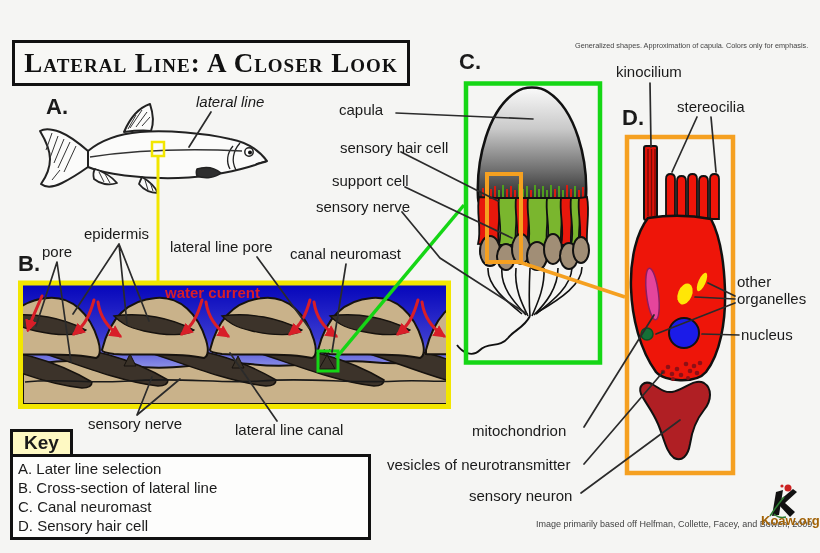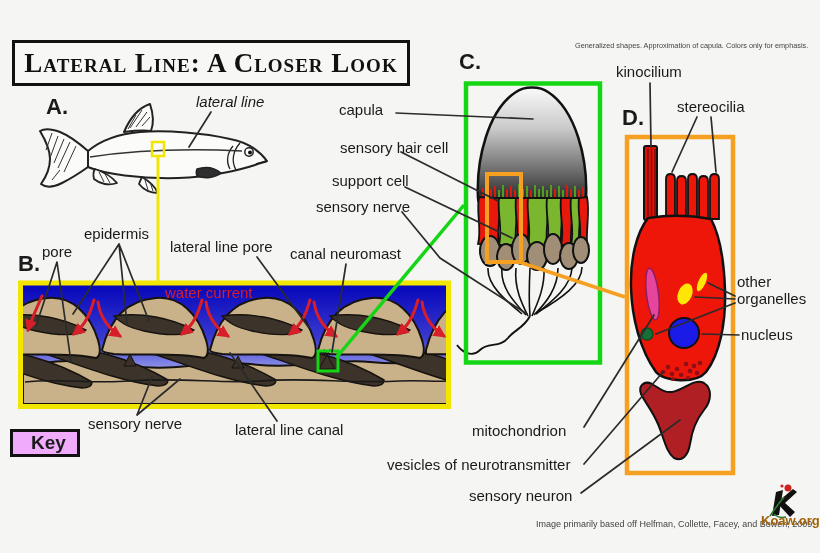--- a/index.html
+++ b/index.html
@@ -1,28 +1,28 @@
 <!DOCTYPE html>
 <html><head>
 <meta charset="utf-8">
 <style>
   html,body{margin:0;padding:0;background:#e9e9e9;}
   #stage{position:relative;width:820px;height:553px;background:#f5f5f3;overflow:hidden;
          font-family:"Liberation Sans",sans-serif;color:#1a1a1a;}
   svg.art{position:absolute;left:0;top:0;z-index:1;}
   .lbl{position:absolute;z-index:2;font-size:15px;line-height:17px;white-space:nowrap;color:#1a1a1a;}
   .sec{font-size:22px;font-weight:bold;}
-  .red{color:#d81e28;font-weight:normal;}
+  .red{color:#d81e28;font-weight:bold;}
   #title-box{position:absolute;left:12px;top:40px;width:392px;height:40px;z-index:2;
              border:3.5px solid #111;background:#f7f7f5;display:flex;align-items:center;justify-content:center;}
   #title-box span{font-family:"Liberation Serif",serif;font-variant:small-caps;font-weight:bold;
                   font-size:27px;letter-spacing:1px;color:#111;}
   #disclaimer{position:absolute;left:575px;top:41px;z-index:2;font-size:7.3px;color:#444;white-space:nowrap;}
   #key-tab{position:absolute;left:10px;top:429px;width:46px;height:22px;z-index:3;border:3px solid #111;
-           background:#f0abfc;font-size:19px;font-weight:bold;padding-left:18px;line-height:22px;}
+           background:#fef9c3;font-size:19px;font-weight:bold;padding-left:11px;line-height:22px;}
   #key-box{position:absolute;left:10px;top:454px;width:350px;height:78px;z-index:2;border:3px solid #111;
            background:#fdfdfc;padding:2px 0 0 5px;}
   .key-item{font-size:15px;line-height:19px;white-space:nowrap;}
   #other-organelles{white-space:normal;width:76px;}
   #credit{position:absolute;left:536px;top:519px;z-index:2;font-size:9px;color:#444;white-space:nowrap;}
   #koaw{position:absolute;left:761px;top:513px;z-index:2;font-size:13px;font-weight:600;color:#a16207;}
 </style>
 </head>
 <body>
 
@@ -283,17 +283,23 @@
 <div class="lbl sec" style="left:622px;top:109px;">D.</div>
 <div class="lbl" style="left:616px;top:63px;">kinocilium</div>
 <div class="lbl" style="left:677px;top:98px;">stereocilia</div>
 <div class="lbl" id="other-organelles" style="left:737px;top:273px;">other organelles</div>
 <div class="lbl" style="left:741px;top:326px;">nucleus</div>
 <div class="lbl" style="left:472px;top:422px;">mitochondrion</div>
 <div class="lbl" style="left:387px;top:456px;">vesicles of neurotransmitter</div>
 <div class="lbl" style="left:469px;top:487px;">sensory neuron</div>
 
 <div id="key-tab">Key</div>
+<div id="key-box">
+  <div class="key-item">A. Later line selection</div>
+  <div class="key-item">B. Cross-section of lateral line</div>
+  <div class="key-item">C. Canal neuromast</div>
+  <div class="key-item">D. Sensory hair cell</div>
+</div>
 
 <div id="credit">Image primarily based off Helfman, Collette, Facey, and Bowen, 2009.</div>
 <div id="koaw">Koaw.org</div>
 
 </div>
 
 </body></html>

